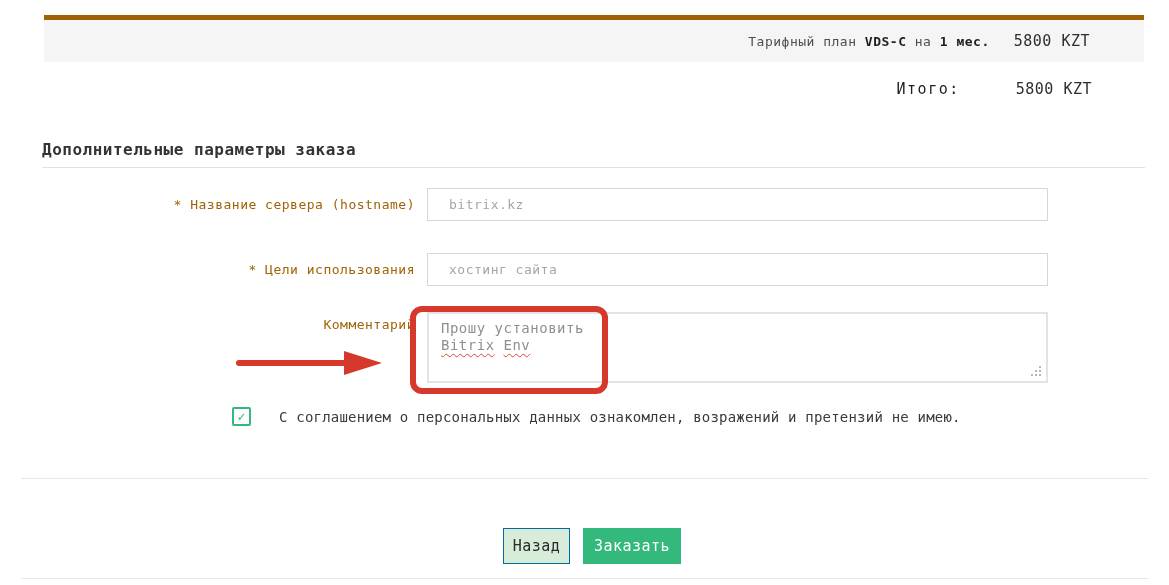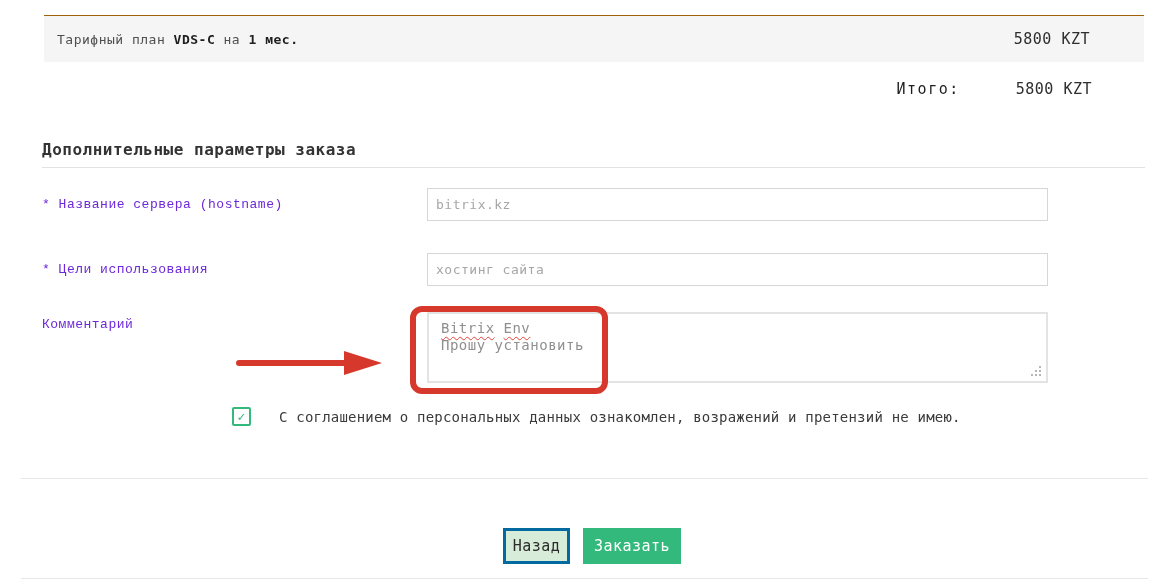--- a/index.html
+++ b/index.html
@@ -8,23 +8,24 @@
     width:1169px; height:585px; overflow:hidden;
     font-family:"DejaVu Sans Mono","Liberation Mono",monospace;
     color:#444;
   }
   .page { position:relative; width:1169px; height:585px; background:#fff; }
 
   
   .tariff-row {
     position:absolute; left:44px; top:15px; width:1100px; height:47px;
     background:var(--row-bg,#f5f5f5);
-    border-top:1px solid #a16207;
-    display:flex; align-items:center; justify-content:space-between;
+    border-top:5px solid #a16207;
+    display:flex; align-items:center; justify-content:flex-end;
     padding:0 54px 0 13px;
+    gap:24px;
   }
   .tariff-text { font-size:13px; color:#4f4f4f; letter-spacing:.5px; }
   .tariff-text b { color:#1f1f1f; }
   .price { font-size:15px; color:#2e2e2e; letter-spacing:.5px; }
 
   .total-row {
     position:absolute; left:44px; top:78px; width:1100px; height:22px;
     display:flex; align-items:center; justify-content:flex-end;
     padding-right:52px;
   }
@@ -32,32 +33,32 @@
 
   
   .section-title {
     position:absolute; left:42px; top:140px;
     font-size:16px; font-weight:bold; color:#333; letter-spacing:.5px;
   }
   .section-rule { position:absolute; left:42px; top:167px; width:1103px; height:0; border-top:1px solid #e2e2e2; }
 
   
   .field-label {
-    position:absolute; left:42px; width:373px; 
-    font-size:13px; color:#6d28d9; letter-spacing:.5px;font-family:Liberation Mono, monospace;
+    position:absolute; left:42px; width:373px; text-align:right;
+    font-size:13px; color:#a16207; letter-spacing:.5px;
   }
   .lbl-1 { top:188px; line-height:33px; }
   .lbl-2 { top:253px; line-height:33px; }
   .lbl-3 { top:317px; line-height:16px; }
 
   .text-input {
     position:absolute; left:427px; width:621px; height:33px;
     border:1px solid #d6d6d6; background:#fff;
     font-family:inherit; font-size:13px; color:#333;
-    padding:0 8px; outline:none; letter-spacing:.5px;
+    padding:0 21px; outline:none; letter-spacing:.5px;
   }
   .text-input::placeholder { color:#a6a6a6; opacity:1; }
   .inp-1 { top:188px; }
   .inp-2 { top:253px; }
 
   .comment-box {
     position:absolute; left:427px; top:312px; width:621px; height:71px;
     border:2px solid #e3e3e3; background:#fff;
     font-size:14px; line-height:17px; color:#8f8f8f;
     padding:6px 12px; letter-spacing:.5px;
@@ -89,21 +90,21 @@
   .divider-mid { top:478px; }
   .divider-bottom { top:578px; }
 
   
   .btn {
     position:absolute; top:528px; height:36px; border:none;
     font-family:inherit; font-size:15px; letter-spacing:.5px; cursor:pointer;
   }
   .btn-back {
     left:503px; width:67px;
-    background:var(--back-button-bg,#d8ecda); border:3px solid #0369a1; color:#2b2b2b;
+    background:var(--back-button-bg,#d8ecda); border:1px solid #0369a1; color:#2b2b2b;
   }
   .btn-submit {
     left:583px; width:98px;
     background:var(--accent-green,#33b97c); color:#fff;
   }
 
   
   .annotation-box {
     position:absolute; left:410px; top:306px; width:198px; height:88px;
     border:6px solid var(--annotation-red,#d6392c); border-radius:12px;
@@ -141,22 +142,22 @@
   <div class="section-rule"></div>
 
   <label class="field-label lbl-1">* Название сервера (hostname)</label>
   <input class="text-input inp-1" type="text" placeholder="bitrix.kz" style="">
 
   <label class="field-label lbl-2">* Цели использования</label>
   <input class="text-input inp-2" type="text" placeholder="хостинг сайта" style="">
 
   <label class="field-label lbl-3">Комментарий</label>
   <div class="comment-box">
+    <div>Прошу установить</div>
     <div><span class="squiggle">Bitrix</span> <span class="squiggle">Env</span></div>
-    <div>Прошу установить</div>
     <div class="resize-grip"></div>
   </div>
 
   <div class="agreement">
     <div class="checkbox">
       <span>✓</span>
     </div>
     <div class="agreement-text">С соглашением о персональных данных ознакомлен, возражений и претензий не имею.</div>
   </div>
 

